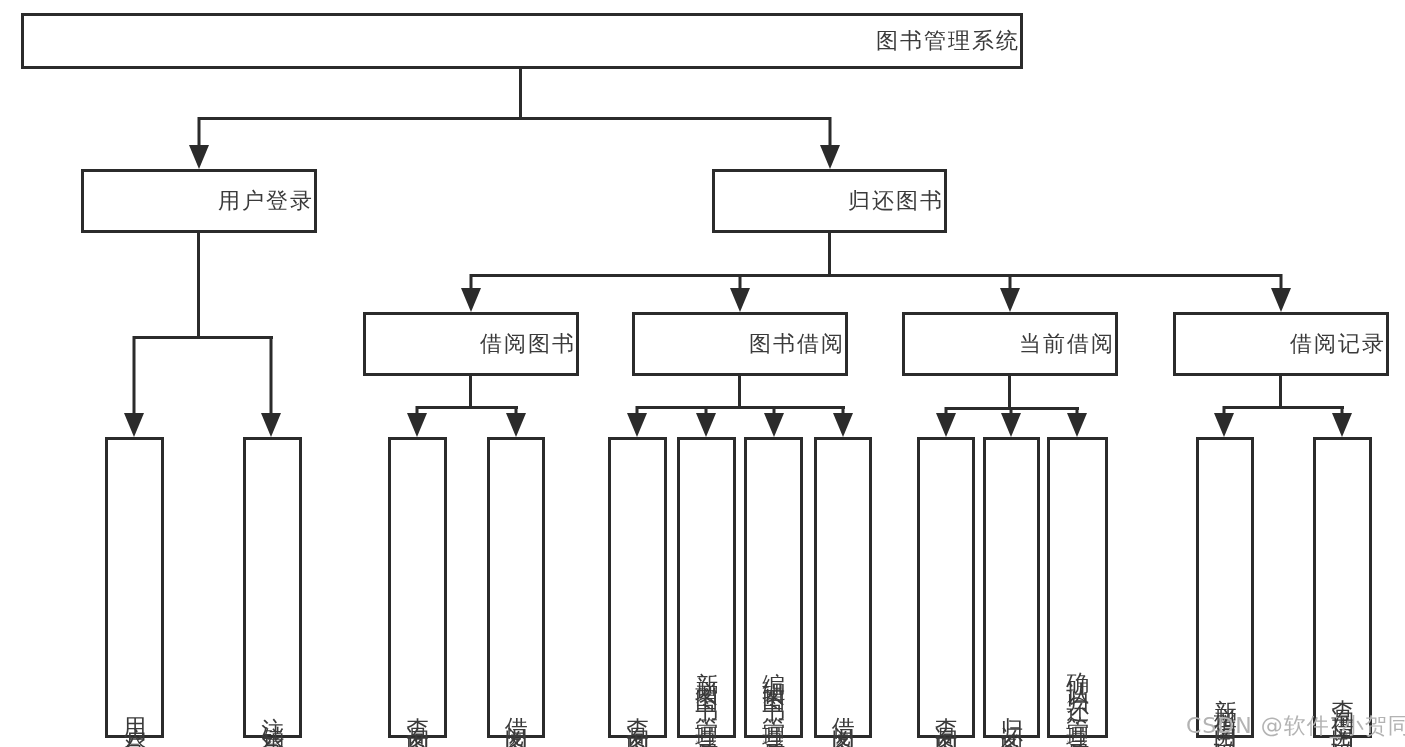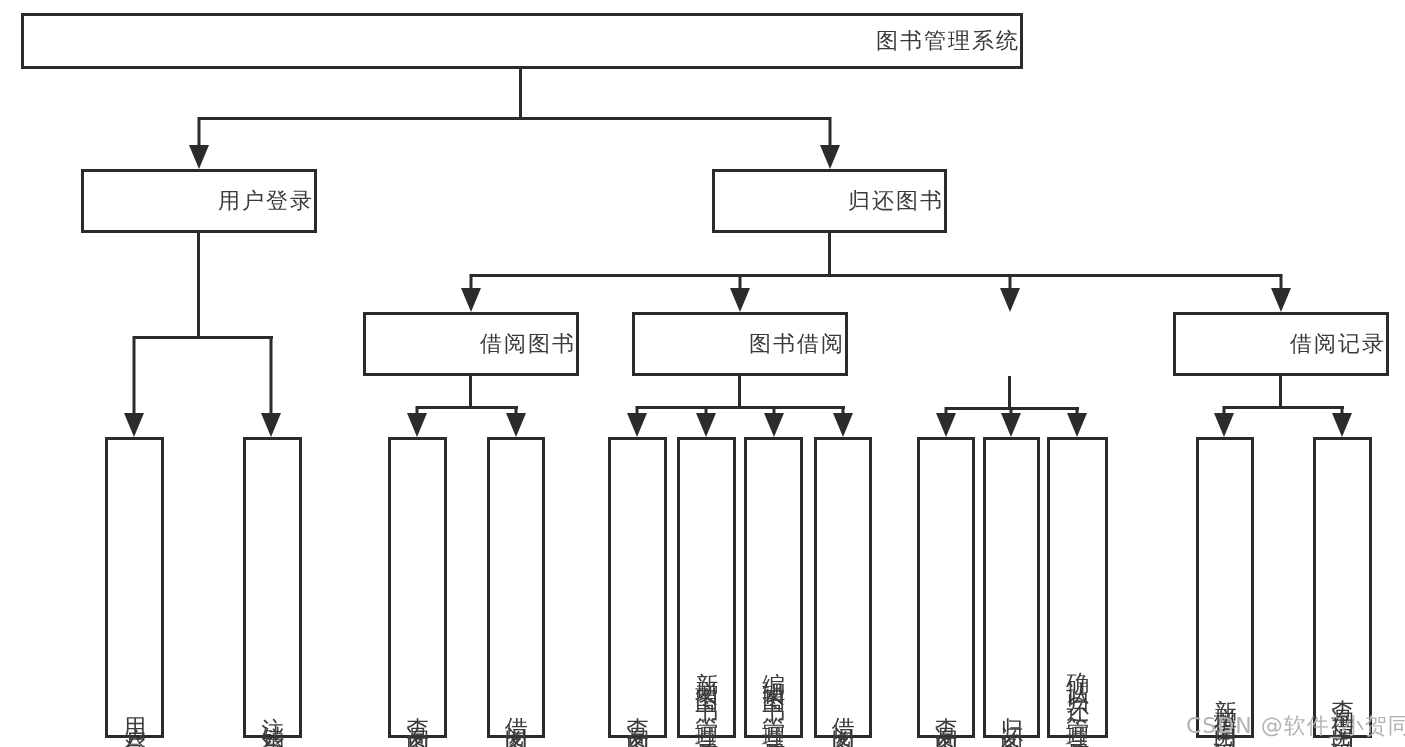--- a/index.html
+++ b/index.html
@@ -91,20 +91,23 @@
     <div class="stem" style="height:16px"></div>
     <div class="head"></div>
   </div>
 
   <div class="box" style="left:363px;top:312px;width:216px;height:64px">
     <span>借阅图书</span>
   </div>
   <div class="box" style="left:632px;top:312px;width:216px;height:64px">
     <span>图书借阅</span>
   </div>
+  <div class="box" style="left:902px;top:312px;width:216px;height:64px">
+    <span>当前借阅</span>
+  </div>
   <div class="box" style="left:1173px;top:312px;width:216px;height:64px">
     <span>借阅记录</span>
   </div>
 
   <div class="line" style="left:469px;top:376px;width:3px;height:30px"></div>
   <div class="line" style="left:416px;top:406px;width:102px;height:3px"></div>
   <div class="arrow" style="left:407px;top:406px;height:31px">
     <div class="stem" style="height:9px"></div>
     <div class="head"></div>
   </div>

